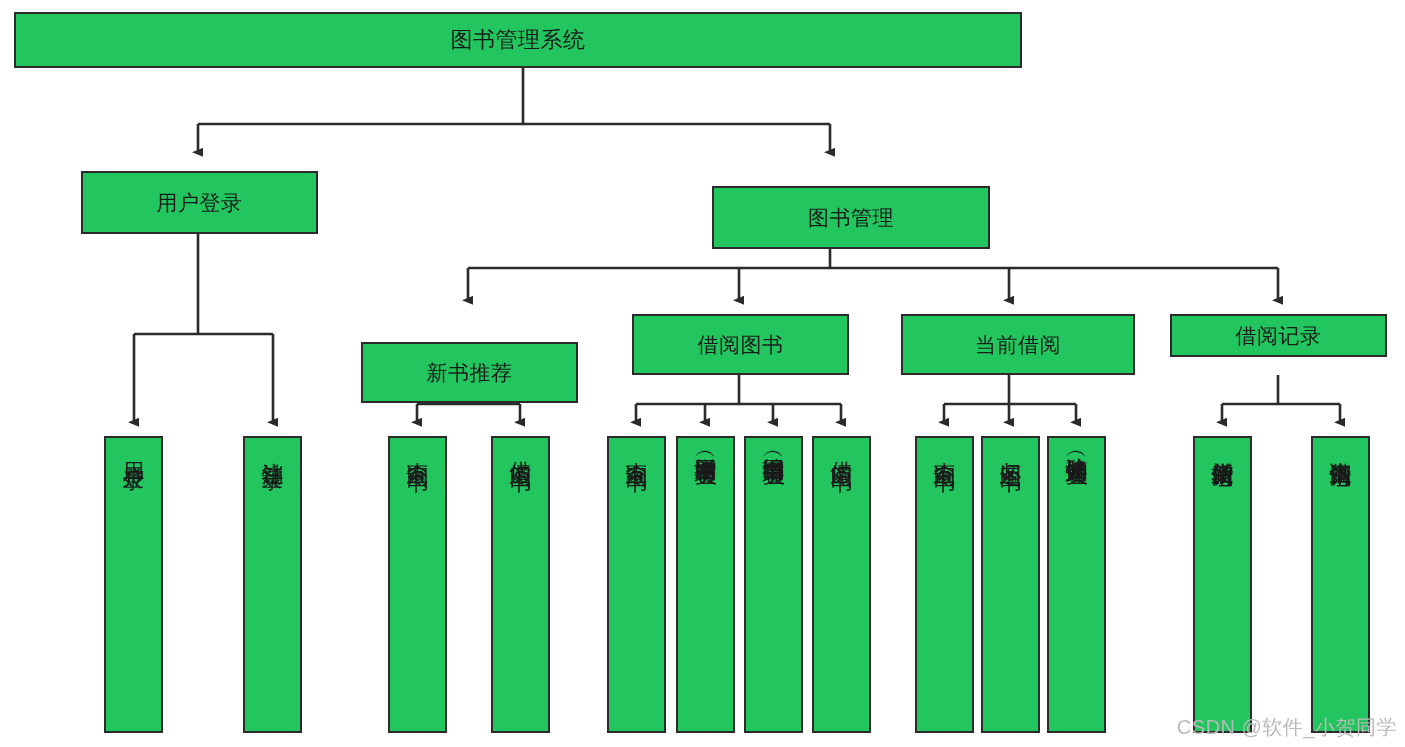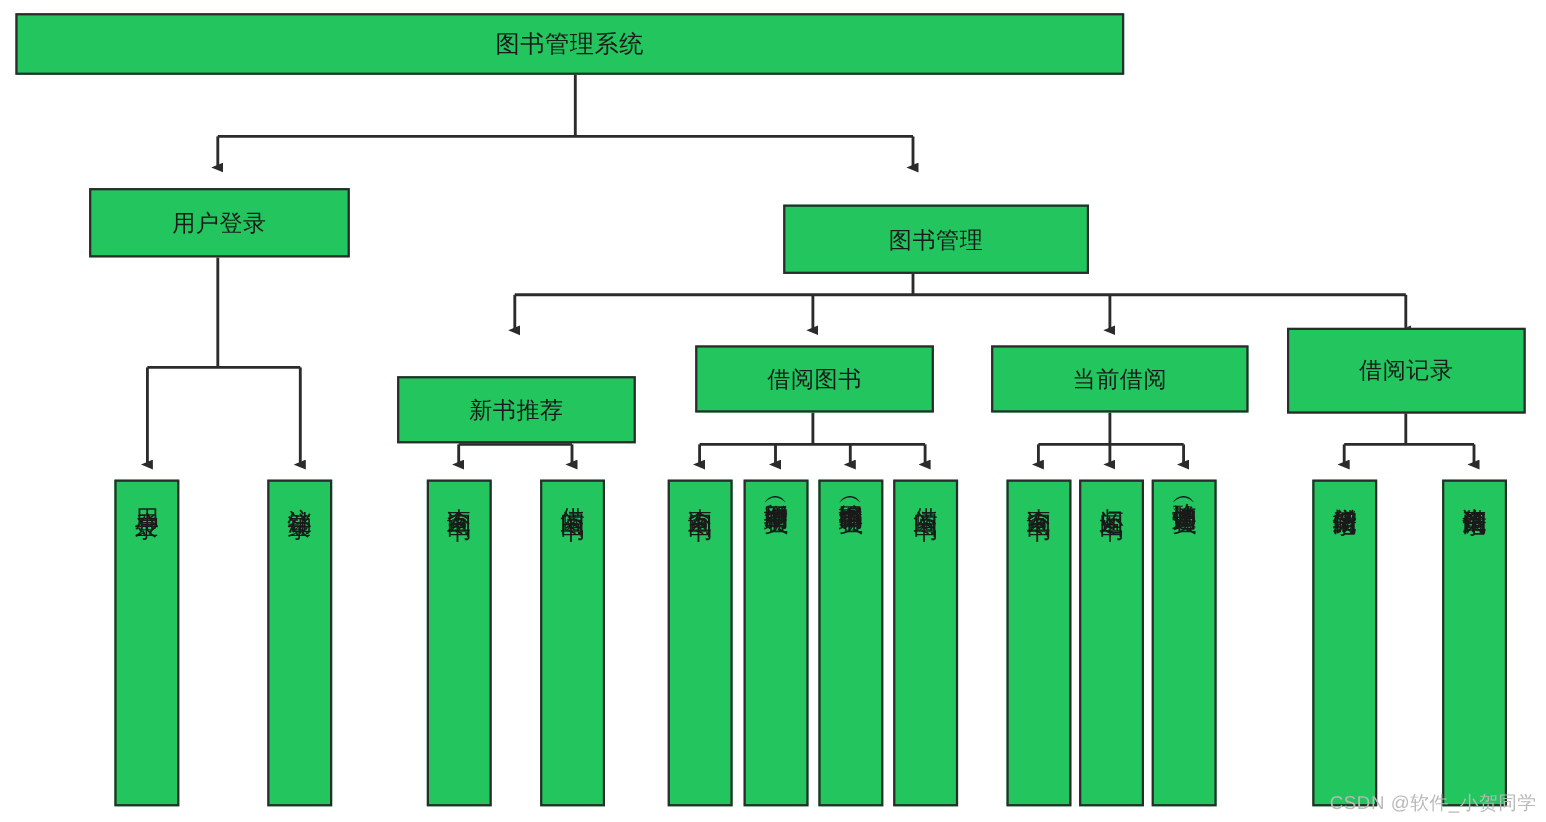--- a/index.html
+++ b/index.html
@@ -57,21 +57,21 @@
     letter-spacing: 1px;
     line-height: 1.1;
   }
   .node.root {
     font-size: 22px;
   }
   .watermark {
     position: absolute;
     right: 8px;
     bottom: 6px;
-    font-size: 17px;
+    font-size: 20px;
     color: #b9b9b9;
     letter-spacing: 0.5px;
     white-space: nowrap;
     z-index: 5;
   }
 </style>
 </head>
 <body>
 
 <div id="canvas">
@@ -139,21 +139,21 @@
 
   <div class="node horiz" style="left:361px; top:314px; width:217px; height:61px;margin-top:28px;">
     <span>新书推荐</span>
   </div>
   <div class="node horiz" style="left:632px; top:314px; width:217px; height:61px;">
     <span>借阅图书</span>
   </div>
   <div class="node horiz" style="left:901px; top:314px; width:234px; height:61px;">
     <span>当前借阅</span>
   </div>
-  <div class="node horiz" style="left:1170px; top:298px; width:217px; height:78px;">
+  <div class="node horiz" style="left:1170px; top:314px; width:217px; height:43px;">
     <span>借阅记录</span>
   </div>
 
   <div class="node vert" style="left:104px; top:436px; width:59px; height:297px;">
     <span class="vlabel">用户登录</span>
   </div>
   <div class="node vert" style="left:243px; top:436px; width:59px; height:297px;">
     <span class="vlabel">注销登录</span>
   </div>
 

